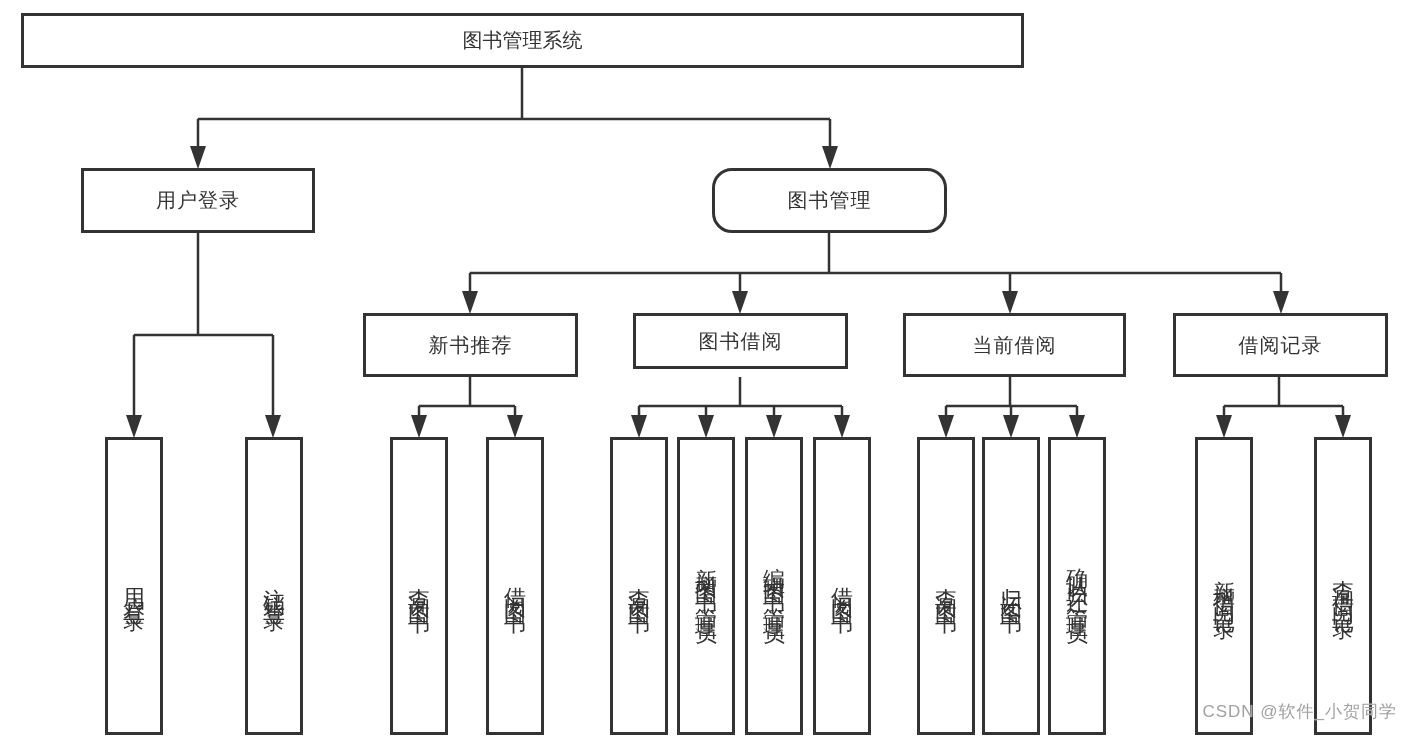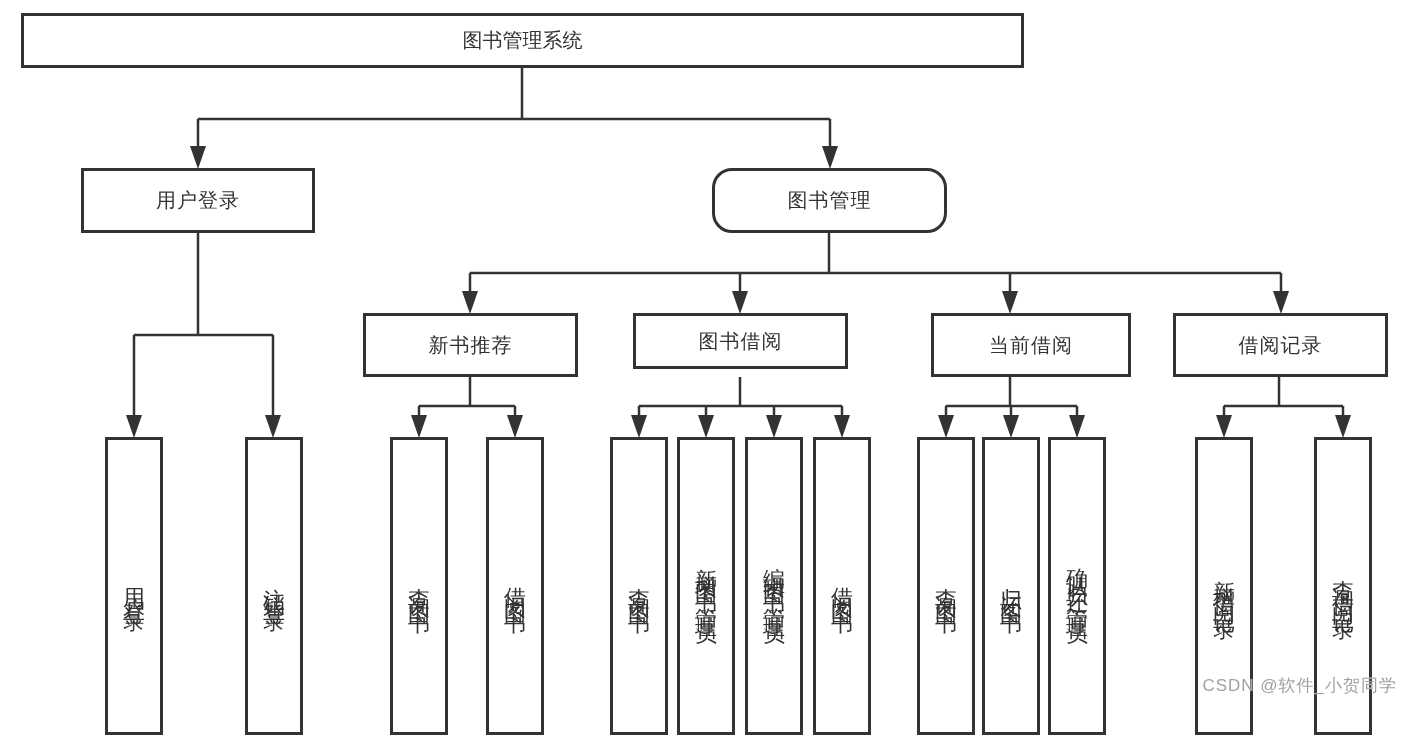--- a/index.html
+++ b/index.html
@@ -26,21 +26,21 @@
   .root-node { font-size:20px; }
   .v-node {
     writing-mode:vertical-rl;
     text-orientation:mixed;
     font-size:22px;
     letter-spacing:8px;
     line-height:1.1;
   }
   .watermark {
     position:absolute;
-    right:8px; top:674px;
+    right:8px; top:700px;
     font-size:17px;
     color:#a0a0a0;
     letter-spacing:1px;
     text-shadow:0 0 1px #ffffff;
     z-index:5;
     white-space:nowrap;
   }
 </style>
 </head>
 <body>
@@ -116,21 +116,21 @@
     </g>
   </svg>
 
   <div class="node root-node" style="left:21px; top:13px; width:1003px; height:55px;">图书管理系统</div>
 
   <div class="node h-node" style="left:81px; top:168px; width:234px; height:65px;">用户登录</div>
   <div class="node h-node" style="left:712px; top:168px; width:235px; height:65px;border-radius:20px;">图书管理</div>
 
   <div class="node h-node" style="left:363px; top:313px; width:215px; height:64px;">新书推荐</div>
   <div class="node h-node" style="left:633px; top:313px; width:215px; height:56px;">图书借阅</div>
-  <div class="node h-node" style="left:903px; top:313px; width:200px; height:64px;margin-left:28px;">当前借阅</div>
+  <div class="node h-node" style="left:903px; top:313px; width:223px; height:64px;">当前借阅</div>
   <div class="node h-node" style="left:1173px; top:313px; width:215px; height:64px;">借阅记录</div>
 
   <div class="node v-node" style="left:105px; top:437px; width:58px; height:298px;">用户登录</div>
   <div class="node v-node" style="left:245px; top:437px; width:58px; height:298px;">注销登录</div>
 
   <div class="node v-node" style="left:390px; top:437px; width:58px; height:298px;">查询图书</div>
   <div class="node v-node" style="left:486px; top:437px; width:58px; height:298px;">借阅图书</div>
 
   <div class="node v-node" style="left:610px; top:437px; width:58px; height:298px;">查询图书</div>
   <div class="node v-node" style="left:677px; top:437px; width:58px; height:298px;">新增图书（管理员）</div>

